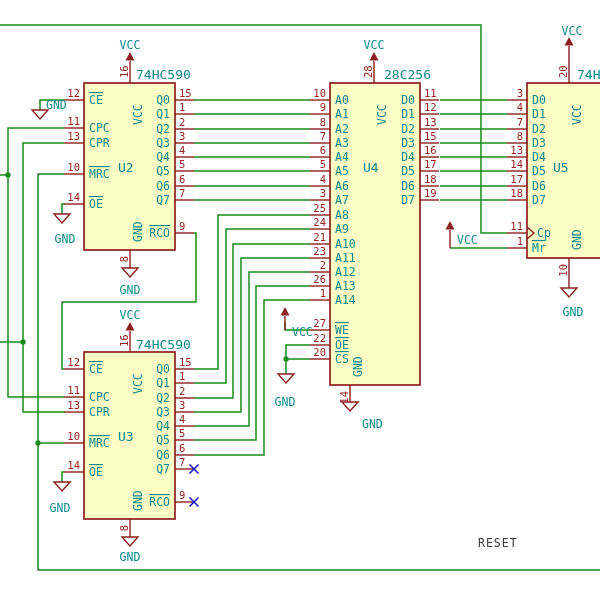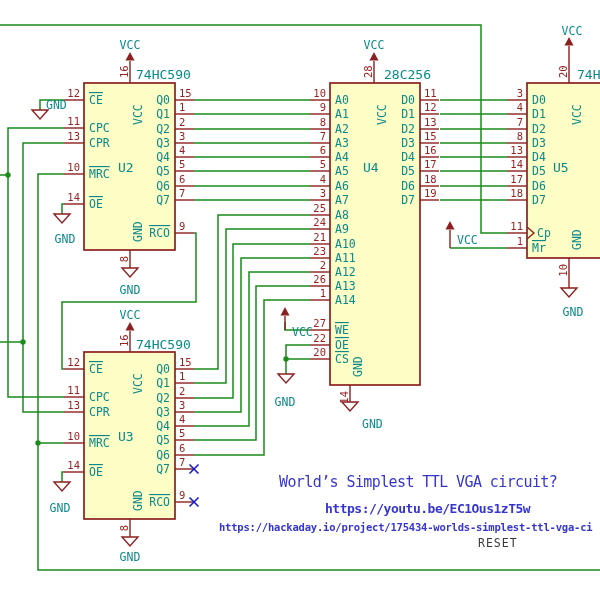--- a/index.html
+++ b/index.html
@@ -372,17 +372,14 @@
           <line x1="189.5" y1="464.5" x2="198.5" y2="473.5" class="nc"></line>
           <line x1="189.5" y1="473.5" x2="198.5" y2="464.5" class="nc"></line>
         </g>
         <g>
           <line x1="189.5" y1="497.5" x2="198.5" y2="506.5" class="nc"></line>
           <line x1="189.5" y1="506.5" x2="198.5" y2="497.5" class="nc"></line>
         </g>
       </g>
   </svg>
 
-  <div class="freetext" id="title-text">World’s Simplest TTL VGA circuit?</div>
-  <div class="freetext" id="link1">https://youtu.be/EC1Ous1zT5w</div>
-  <div class="freetext" id="link2">https://hackaday.io/project/175434-worlds-simplest-ttl-vga-ci</div>
   <div id="reset-label">RESET</div>
 </div>
 
 </body></html>

